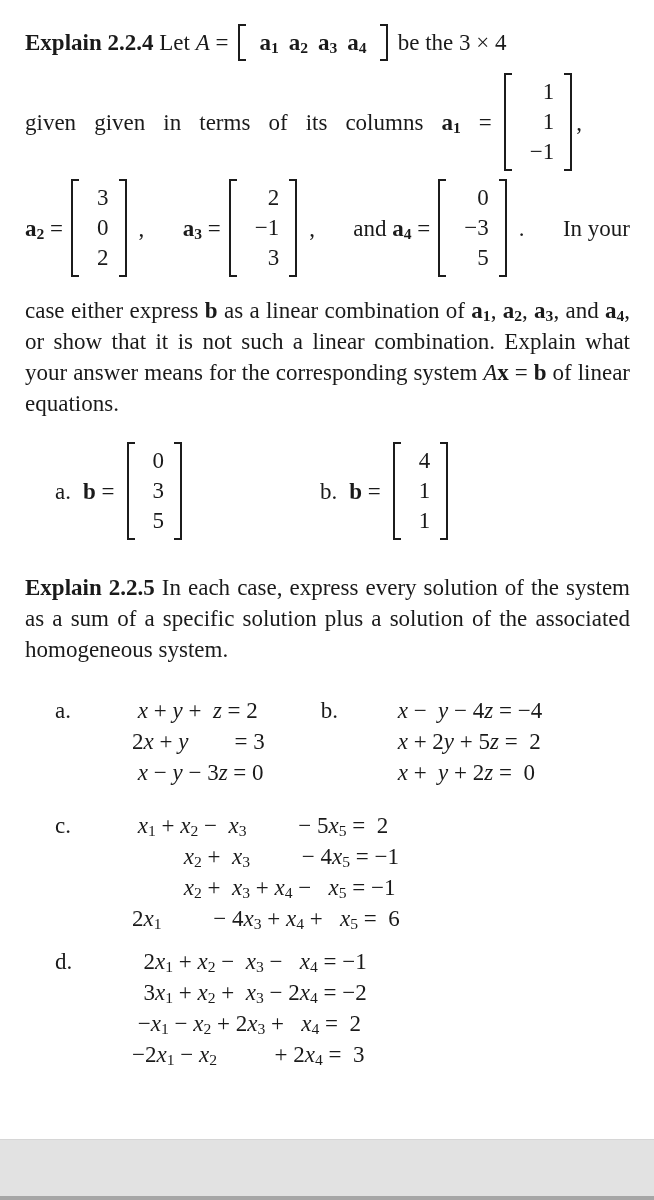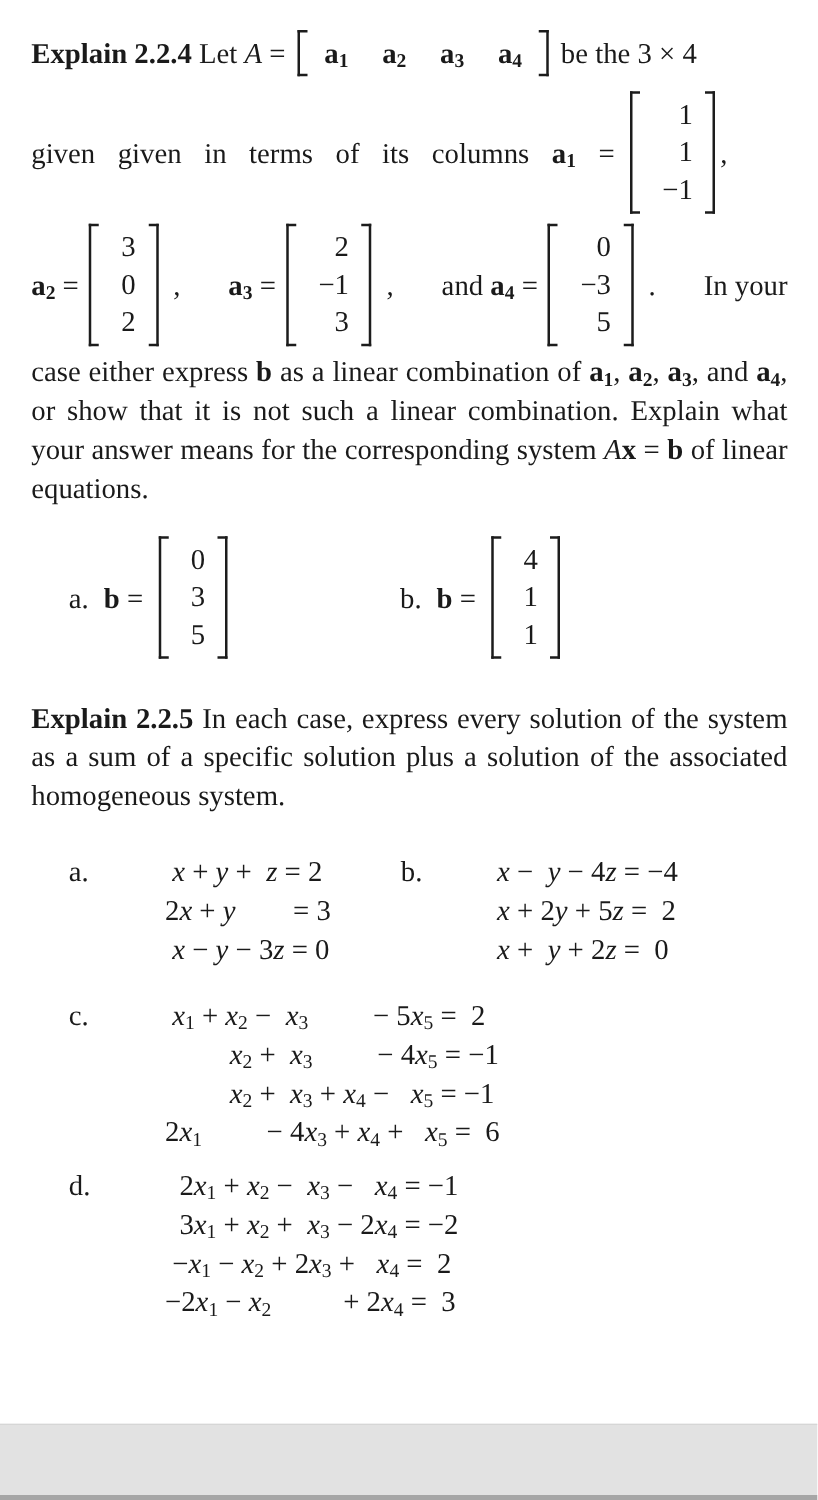--- a/index.html
+++ b/index.html
@@ -22,33 +22,33 @@
   
   .mat { display:inline-flex; align-items:stretch; }
   .br { width:8px; flex:0 0 8px; }
   .br.l { border:2px solid #1c1c1c; border-right:0; }
   .br.r { border:2px solid #1c1c1c; border-left:0; }
   .mat .col { display:flex; flex-direction:column; align-items:flex-end; justify-content:center; padding:4px 10px 4px 18px; min-width:28px; }
   .mat .col .ent { line-height:30px; text-align:right; }
 
   
   .rowv { display:inline-flex; align-items:stretch; margin:0 10px; }
-  .rowv .ents { display:flex; gap:27px; padding:3px 13px; align-items:center; }
+  .rowv .ents { display:flex; gap:10px; padding:3px 13px; align-items:center; }
   .rowv .ent { font-weight:700; line-height:31px; }
 
   .line1 { display:flex; align-items:center; }
   .line2 { display:flex; align-items:center; margin-top:12px; padding-right:48px; }
   .l2text { flex:1 1 auto; text-align:justify; text-align-last:justify; padding-right:4px; }
   .line2 .mat { margin-left:8px; }
   .punct { align-self:center; margin-left:4px; }
 
   .line3 { display:flex; align-items:center; justify-content:space-between; margin-top:8px; }
   .grp { display:flex; align-items:center; gap:8px; }
 
-  .para { text-align:justify; margin-top:5px; }
+  .para { text-align:justify; margin-top:18px; }
   .para2 { text-align:justify; margin-top:32px; }
 
   .brow { display:flex; align-items:center; margin-top:14px; }
   .bg { display:flex; align-items:center; gap:12px; }
   .bg-a { margin-left:30px; }
   .bg-b { margin-left:138px; }
 
   .row-ab { display:flex; margin-top:30px; }
   .sys { display:flex; gap:14px; }
   .sys .lbl { flex:0 0 26px; }

